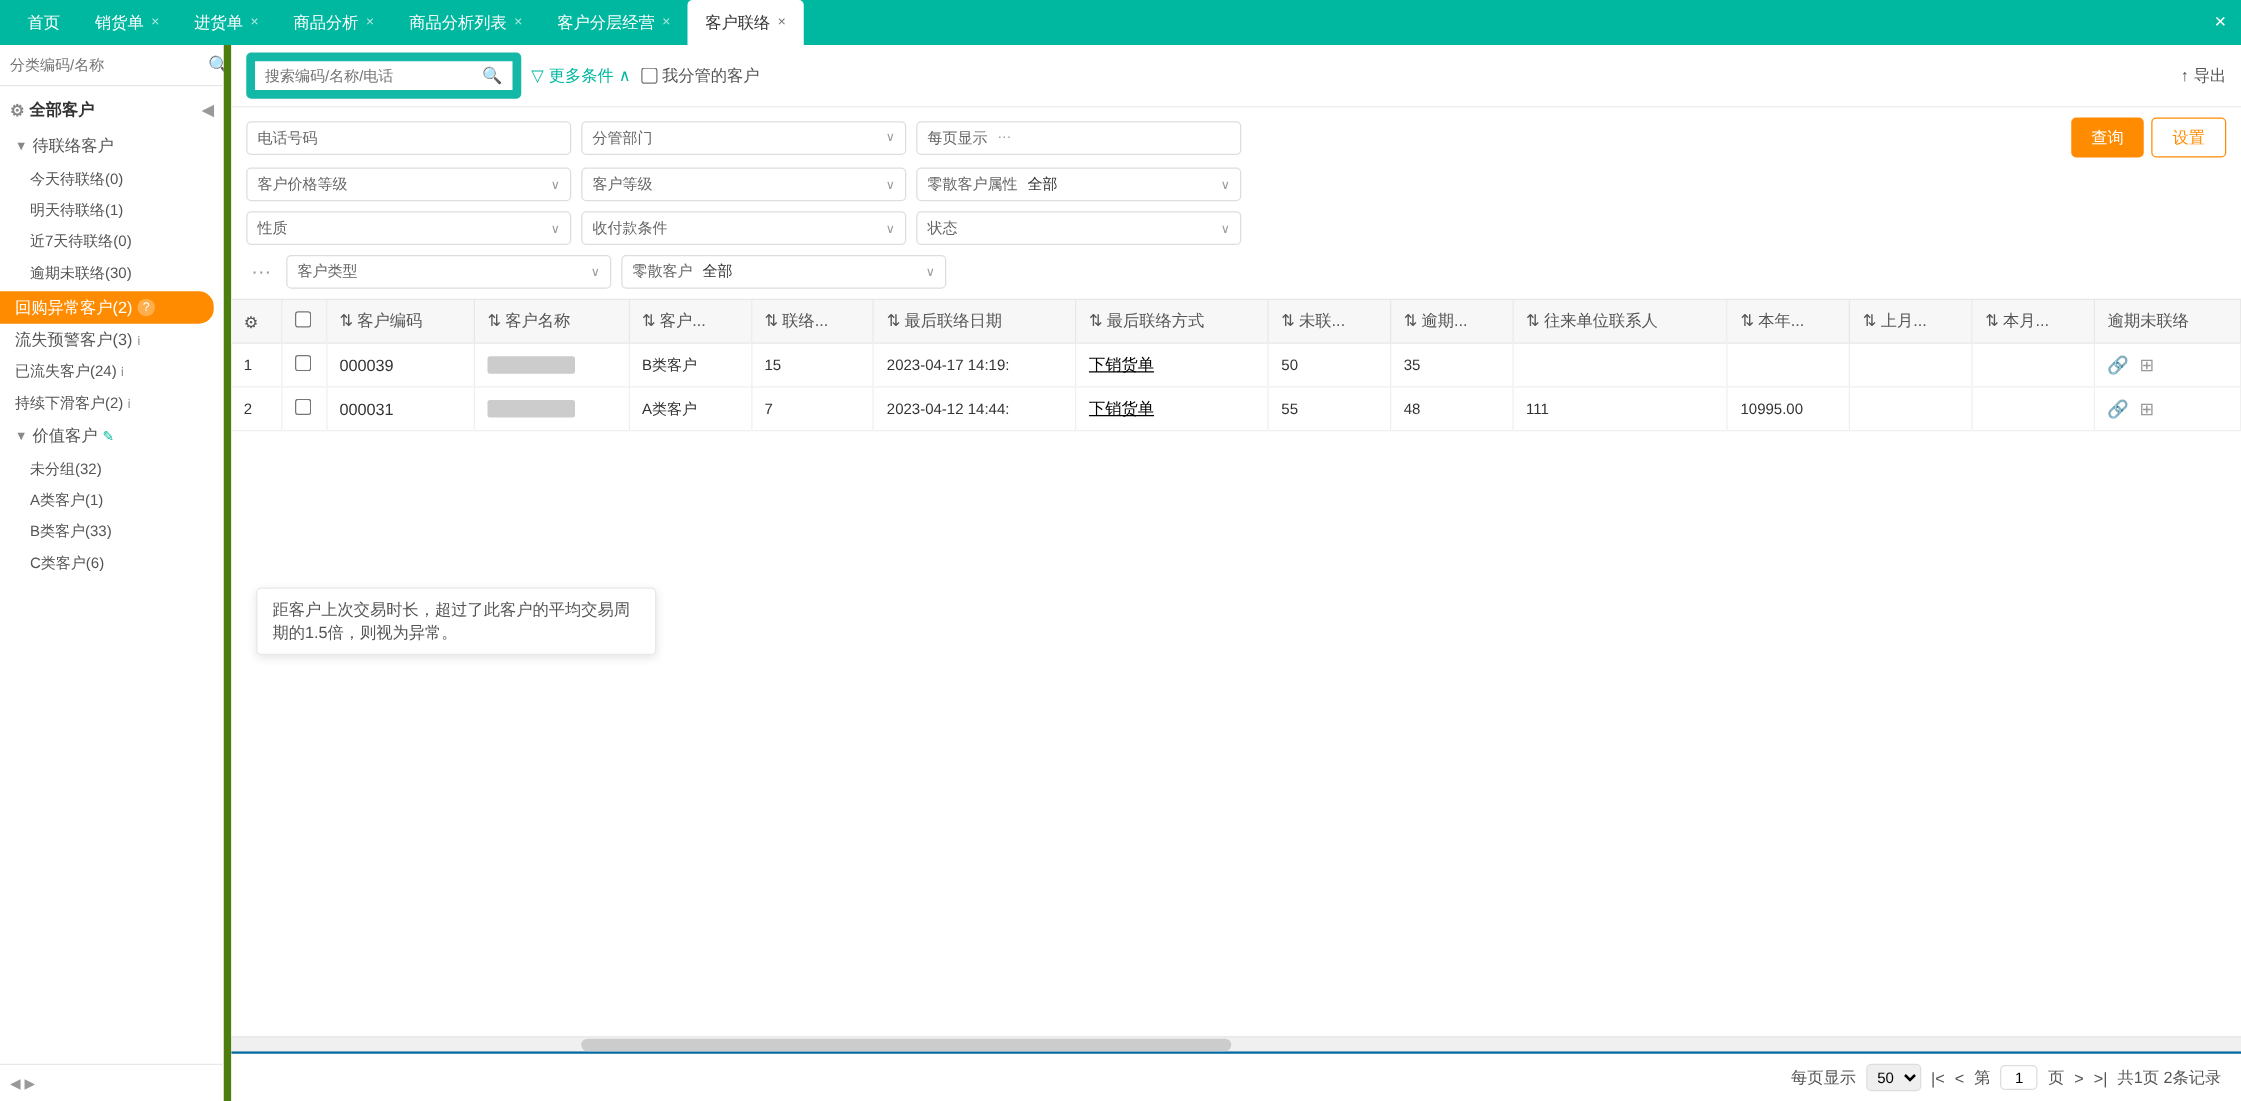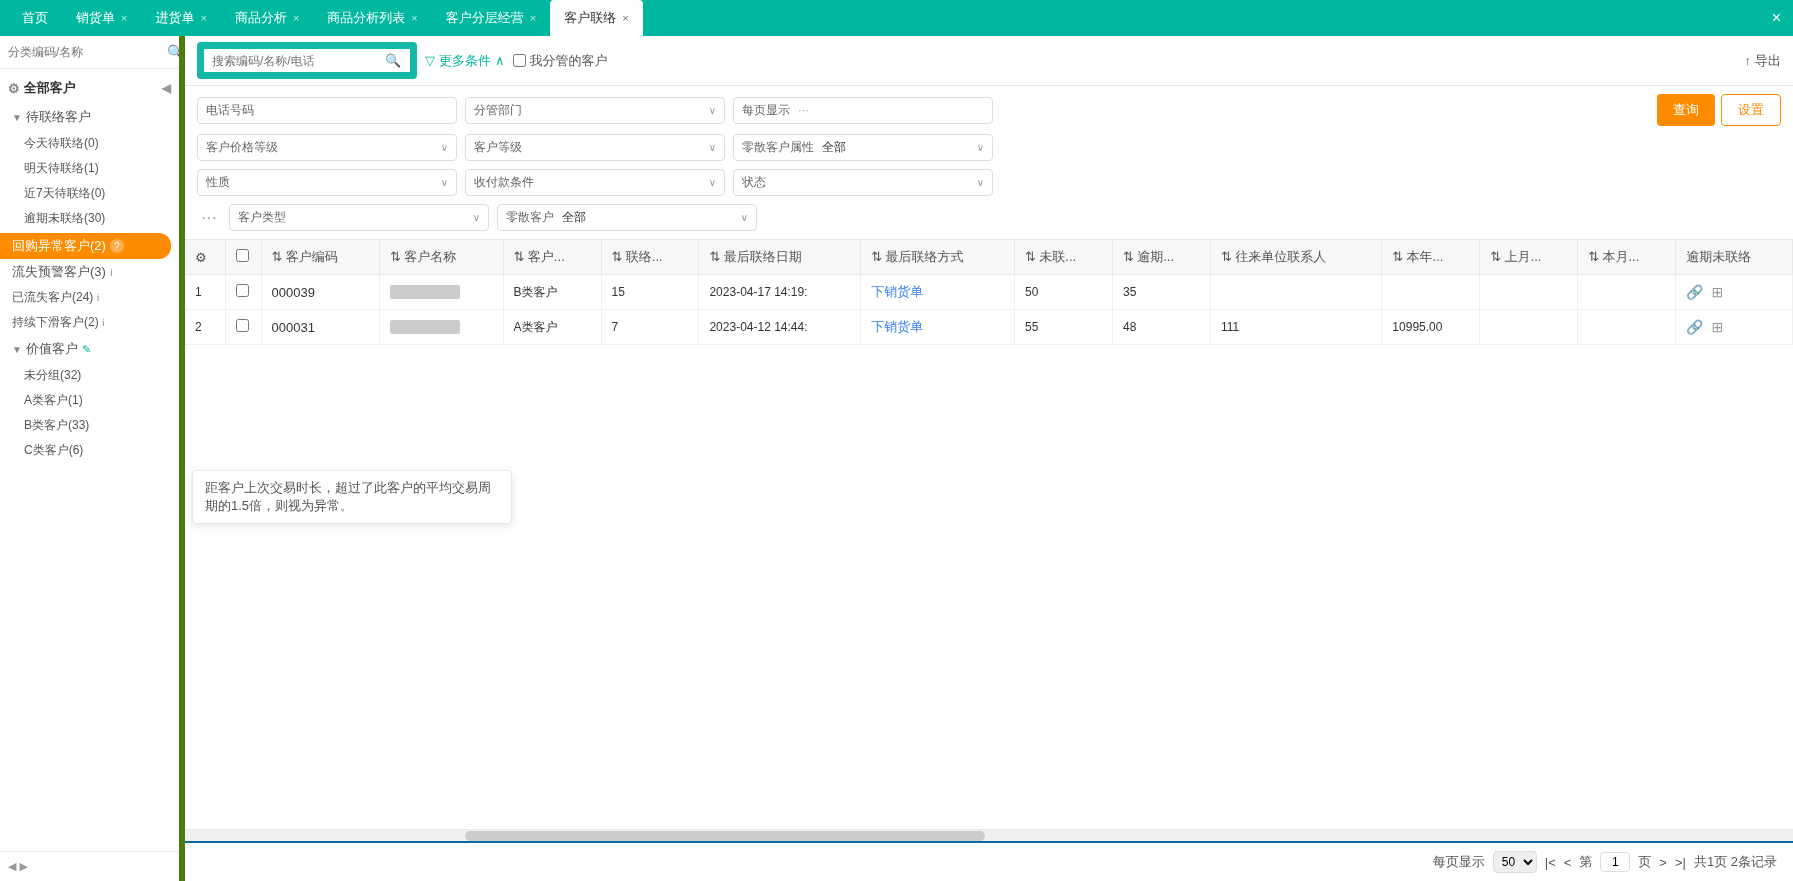--- a/index.html
+++ b/index.html
@@ -269,38 +269,38 @@
       position: relative;
     }
     tbody tr { border-bottom: 1px solid #f0f0f0; }
     tbody td {
       padding: 8px 10px;
       font-size: 12px;
       color: #333;
       white-space: nowrap;
       border-right: 1px solid #f0f0f0;
     }
-    .link-text { color: #3b82f6; cursor: pointer; }
+    .link-text { color: #000000; cursor: pointer; text-decoration: underline; }
     .blurred-name {
       background: #ccc;
       border-radius: 2px;
       color: transparent;
       user-select: none;
       display: inline-block;
       width: 70px;
       height: 14px;
     }
     .action-icons { display: flex; gap: 8px; align-items: center; }
     .action-icon { color: #999; cursor: pointer; font-size: 14px; }
 
     
     .tooltip-box {
       position: absolute;
       top: 230px;
-      left: 7px;
+      left: 20px;
       background: white;
       border: 1px solid #e8e8e8;
       border-radius: 4px;
       padding: 8px 12px;
       font-size: 12px;
       color: #555;
       max-width: 320px;
       box-shadow: 0 2px 8px rgba(0,0,0,0.1);
       z-index: 100;
     }

